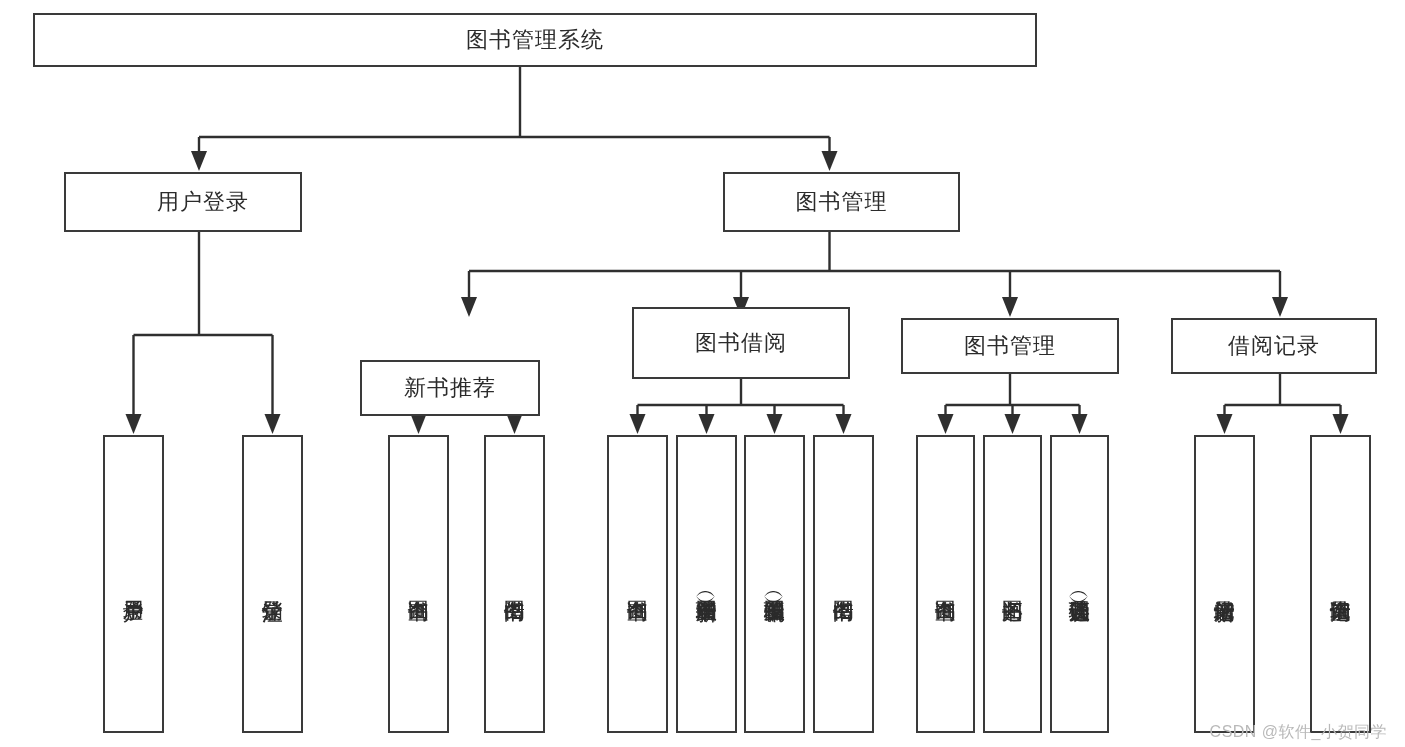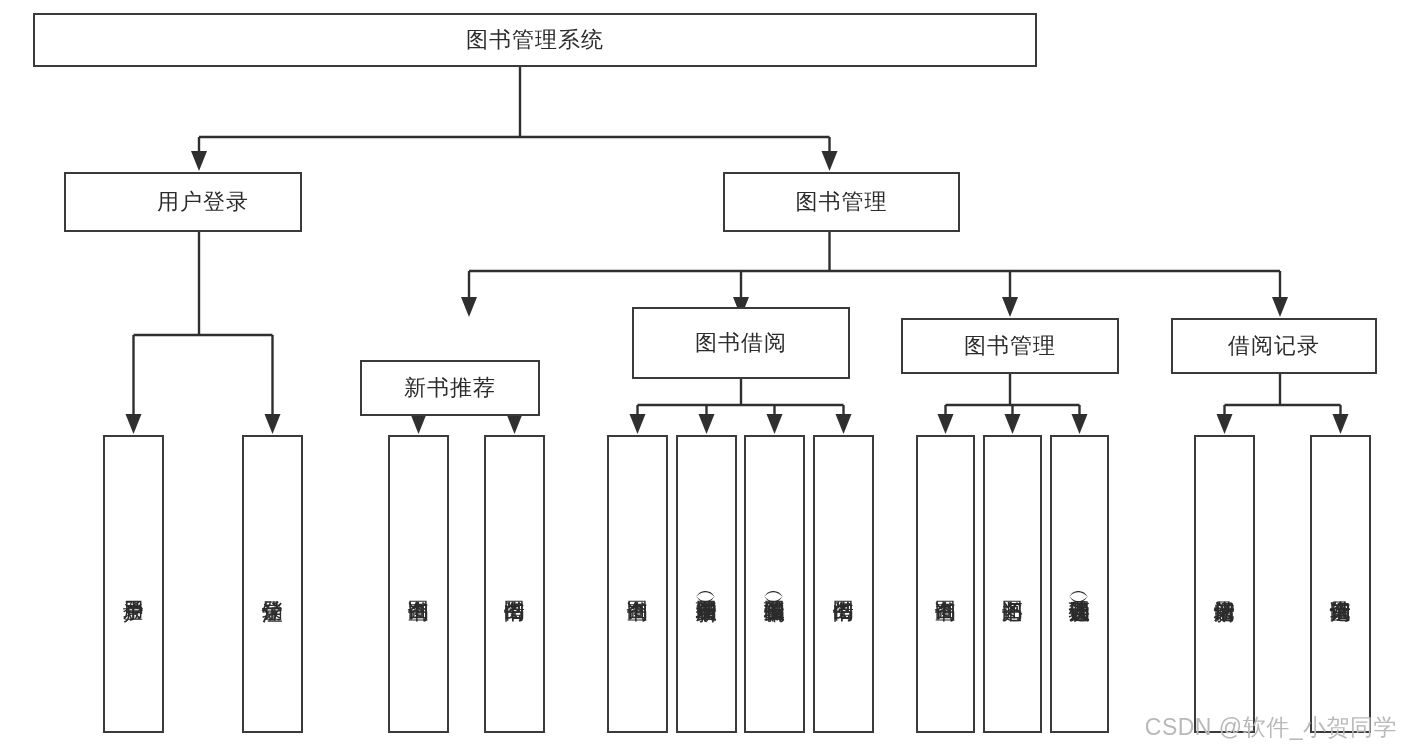--- a/index.html
+++ b/index.html
@@ -62,23 +62,23 @@
     pointer-events: none;
   }
   .conn {
     stroke: #2f2f2f;
     stroke-width: 2.4;
     fill: none;
   }
   .arrowhead { fill: #2f2f2f; }
   #watermark {
     position: absolute;
-    right: 8px;
+    right: 18px;
     bottom: 4px;
-    font-size: 23px;
+    font-size: 16px;
     color: #b9b9b9;
     letter-spacing: 0.5px;
     white-space: nowrap;
     font-family: "Liberation Sans", "DejaVu Sans", sans-serif;
   }
 </style>
 </head>
 <body>
 
 <div id="diagram-root">

